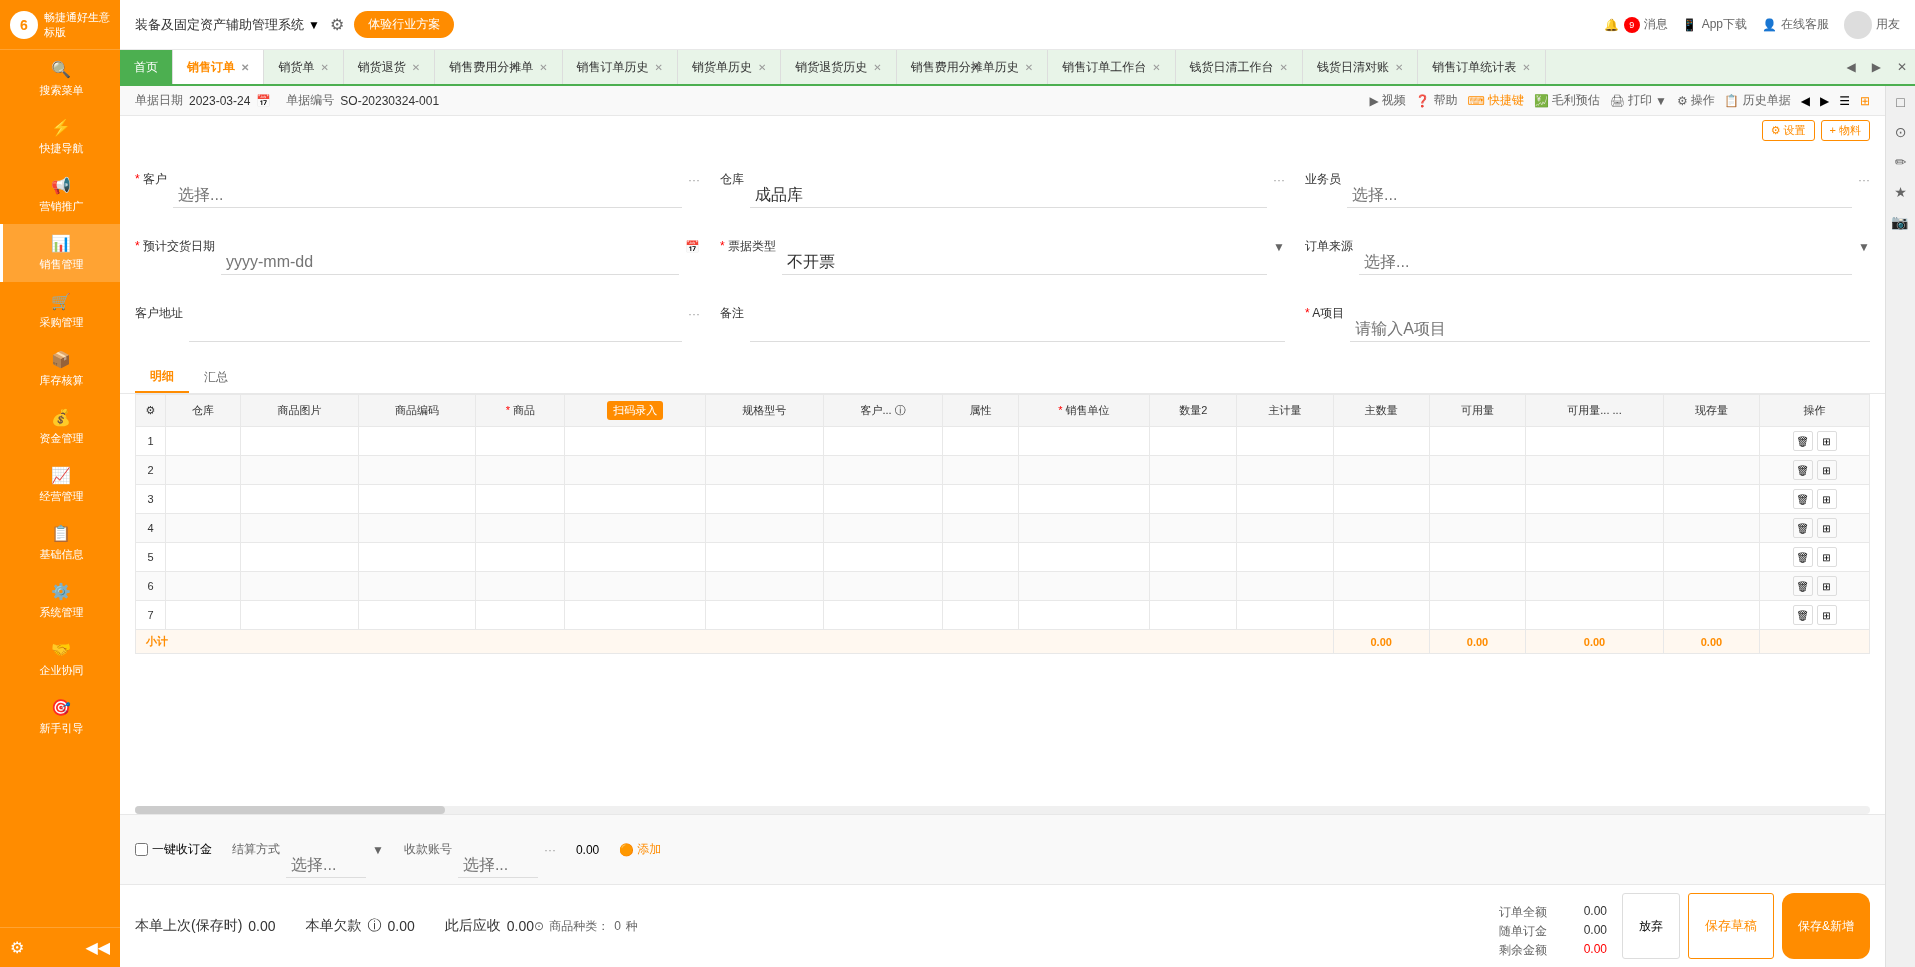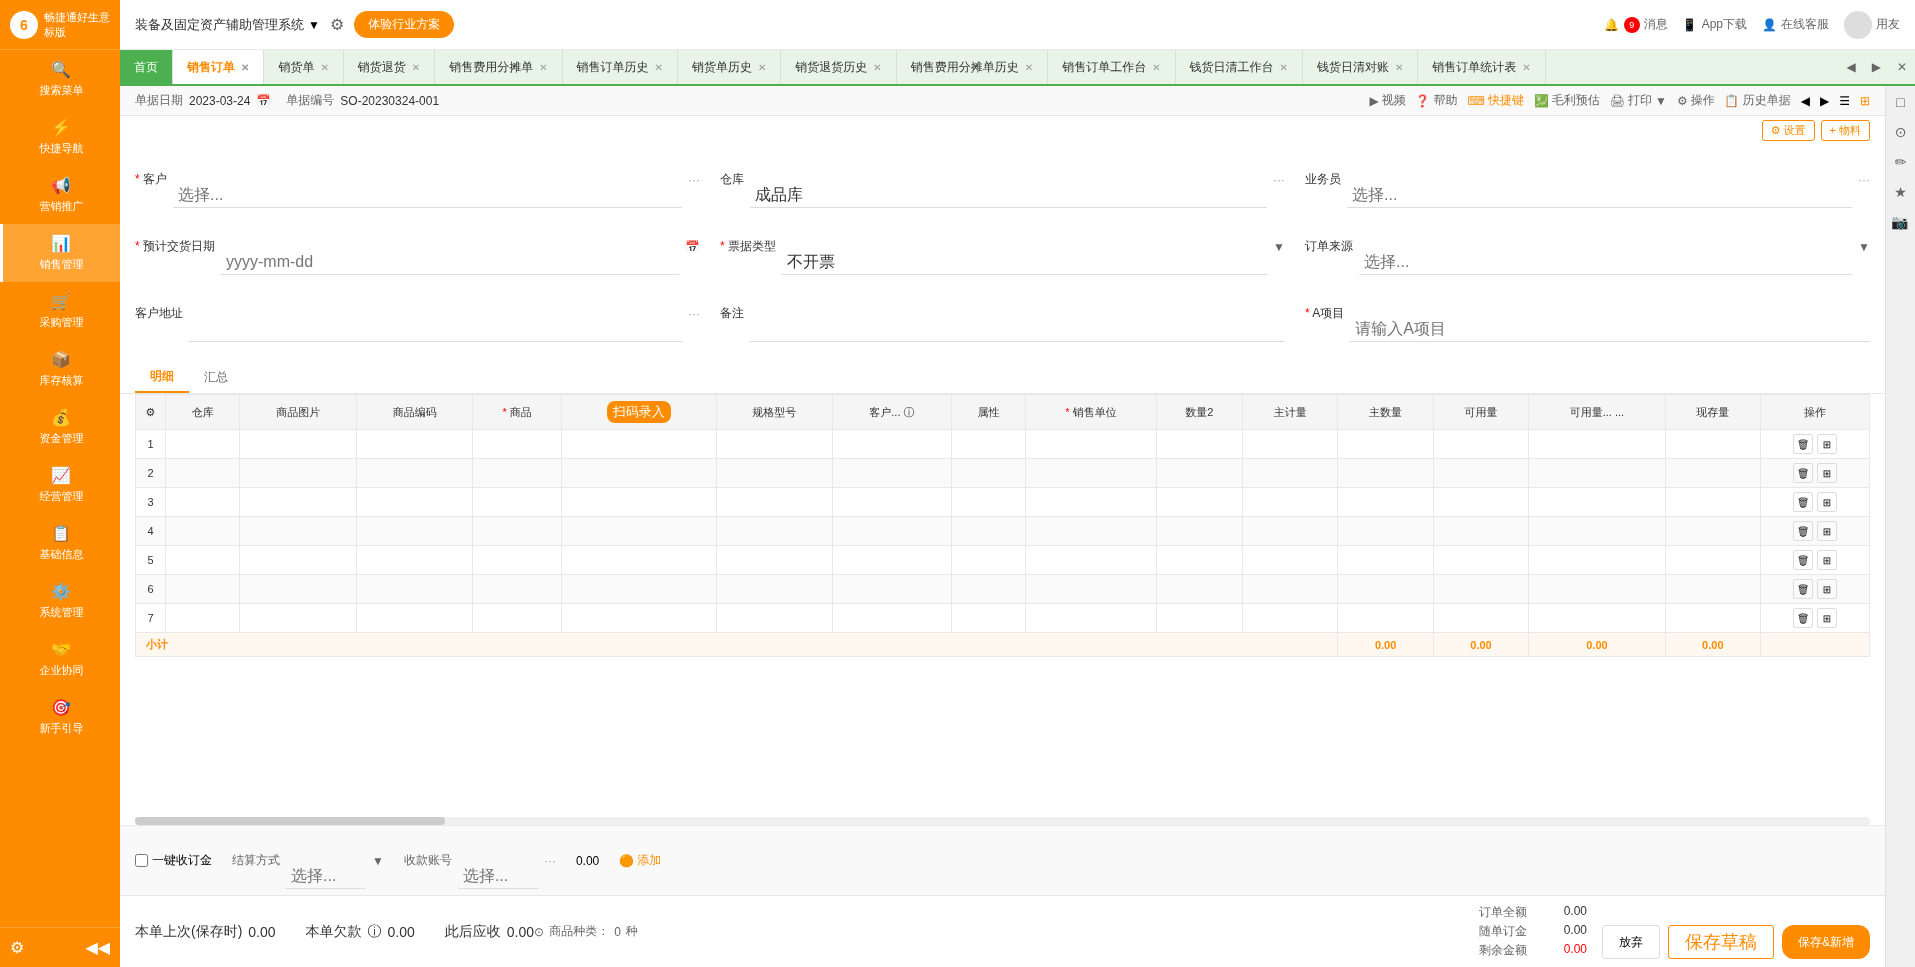--- a/index.html
+++ b/index.html
@@ -145,21 +145,21 @@
     .data-table { width: 100%; border-collapse: collapse; font-size: 11px; }
     .data-table th {
       background: #f5f5f5; border: 1px solid #e8e8e8; padding: 6px 8px;
       text-align: center; white-space: nowrap; color: #333; font-weight: normal;
       position: sticky; top: 0; z-index: 1;
     }
     .data-table td { border: 1px solid #e8e8e8; padding: 4px 6px; text-align: center; color: #333; }
     .data-table tr:nth-child(even) td { background: #fafafa; }
     .table-wrapper { overflow-x: auto; overflow-y: auto; flex: 1; margin: 0 15px; }
     .col-settings { width: 30px; }
-    .scan-btn { background: #ff8c00; color: white; border: none; padding: 2px 6px; border-radius: 8px; font-size: 13px; }
+    .scan-btn { background: #ff8c00; color: white; border: none; padding: 2px 6px; border-radius: 3px; font-size: 11px; }
     .row-actions { display: flex; gap: 4px; justify-content: center; }
     .row-action-btn { background: none; border: 1px solid #ddd; width: 20px; height: 20px; cursor: pointer; display: flex; align-items: center; justify-content: center; font-size: 10px; border-radius: 2px; }
 
     
     .subtotal-row td { background: #fff8f0 !important; font-weight: bold; color: #ff8c00; margin-top: 36px; }
 
     
     .bottom-bar {
       background: #f9f9f9; border-top: 1px solid #e8e8e8;
       padding: 6px 15px; display: flex; align-items: center; gap: 20px;
@@ -181,21 +181,21 @@
       margin-left: auto; display: flex; align-items: flex-end;
       gap: 15px;
     }
     .order-summary { display: flex; flex-direction: column; align-items: flex-end; gap: 2px; font-size: 12px; }
     .order-summary-row { display: flex; gap: 10px; }
     .summary-label { color: #666; }
     .summary-value { color: #333; min-width: 50px; text-align: right; }
     .summary-value.red { color: red; }
     .footer-buttons { display: flex; gap: 8px; }
     .btn-discard { background: white; border: 1px solid #ddd; padding: 6px 16px; border-radius: 3px; cursor: pointer; font-size: 12px; }
-    .btn-draft { background: white; border: 1px solid #ff8c00; color: #ff8c00; padding: 4px 16px; border-radius: 3px; cursor: pointer; font-size: 18px; }
+    .btn-draft { background: white; border: 1px solid #ff8c00; color: #ff8c00; padding: 23px 16px; border-radius: 3px; cursor: pointer; font-size: 13px; }
     .btn-save-new { background: #ff8c00; border: none; color: white; padding: 6px 16px; border-radius: 12px; cursor: pointer; font-size: 12px; }
     .scrollbar-area { height: 8px; background: #f0f0f0; margin: 0 15px; border-radius: 4px; position: relative; }
     .scrollbar-thumb { width: 310px; height: 8px; background: #ccc; border-radius: 4px; position: absolute; left: 0; }
     .small-orange-btn { background: white; border: 1px solid #ff8c00; color: #ff8c00; padding: 2px 8px; border-radius: 3px; cursor: pointer; font-size: 11px; display: flex; align-items: center; gap: 3px; }
 
     .calendar-icon { color: #666; cursor: pointer; }
     .dropdown-icon { color: #666; cursor: pointer; }
   </style>
 </head>
 <body>

